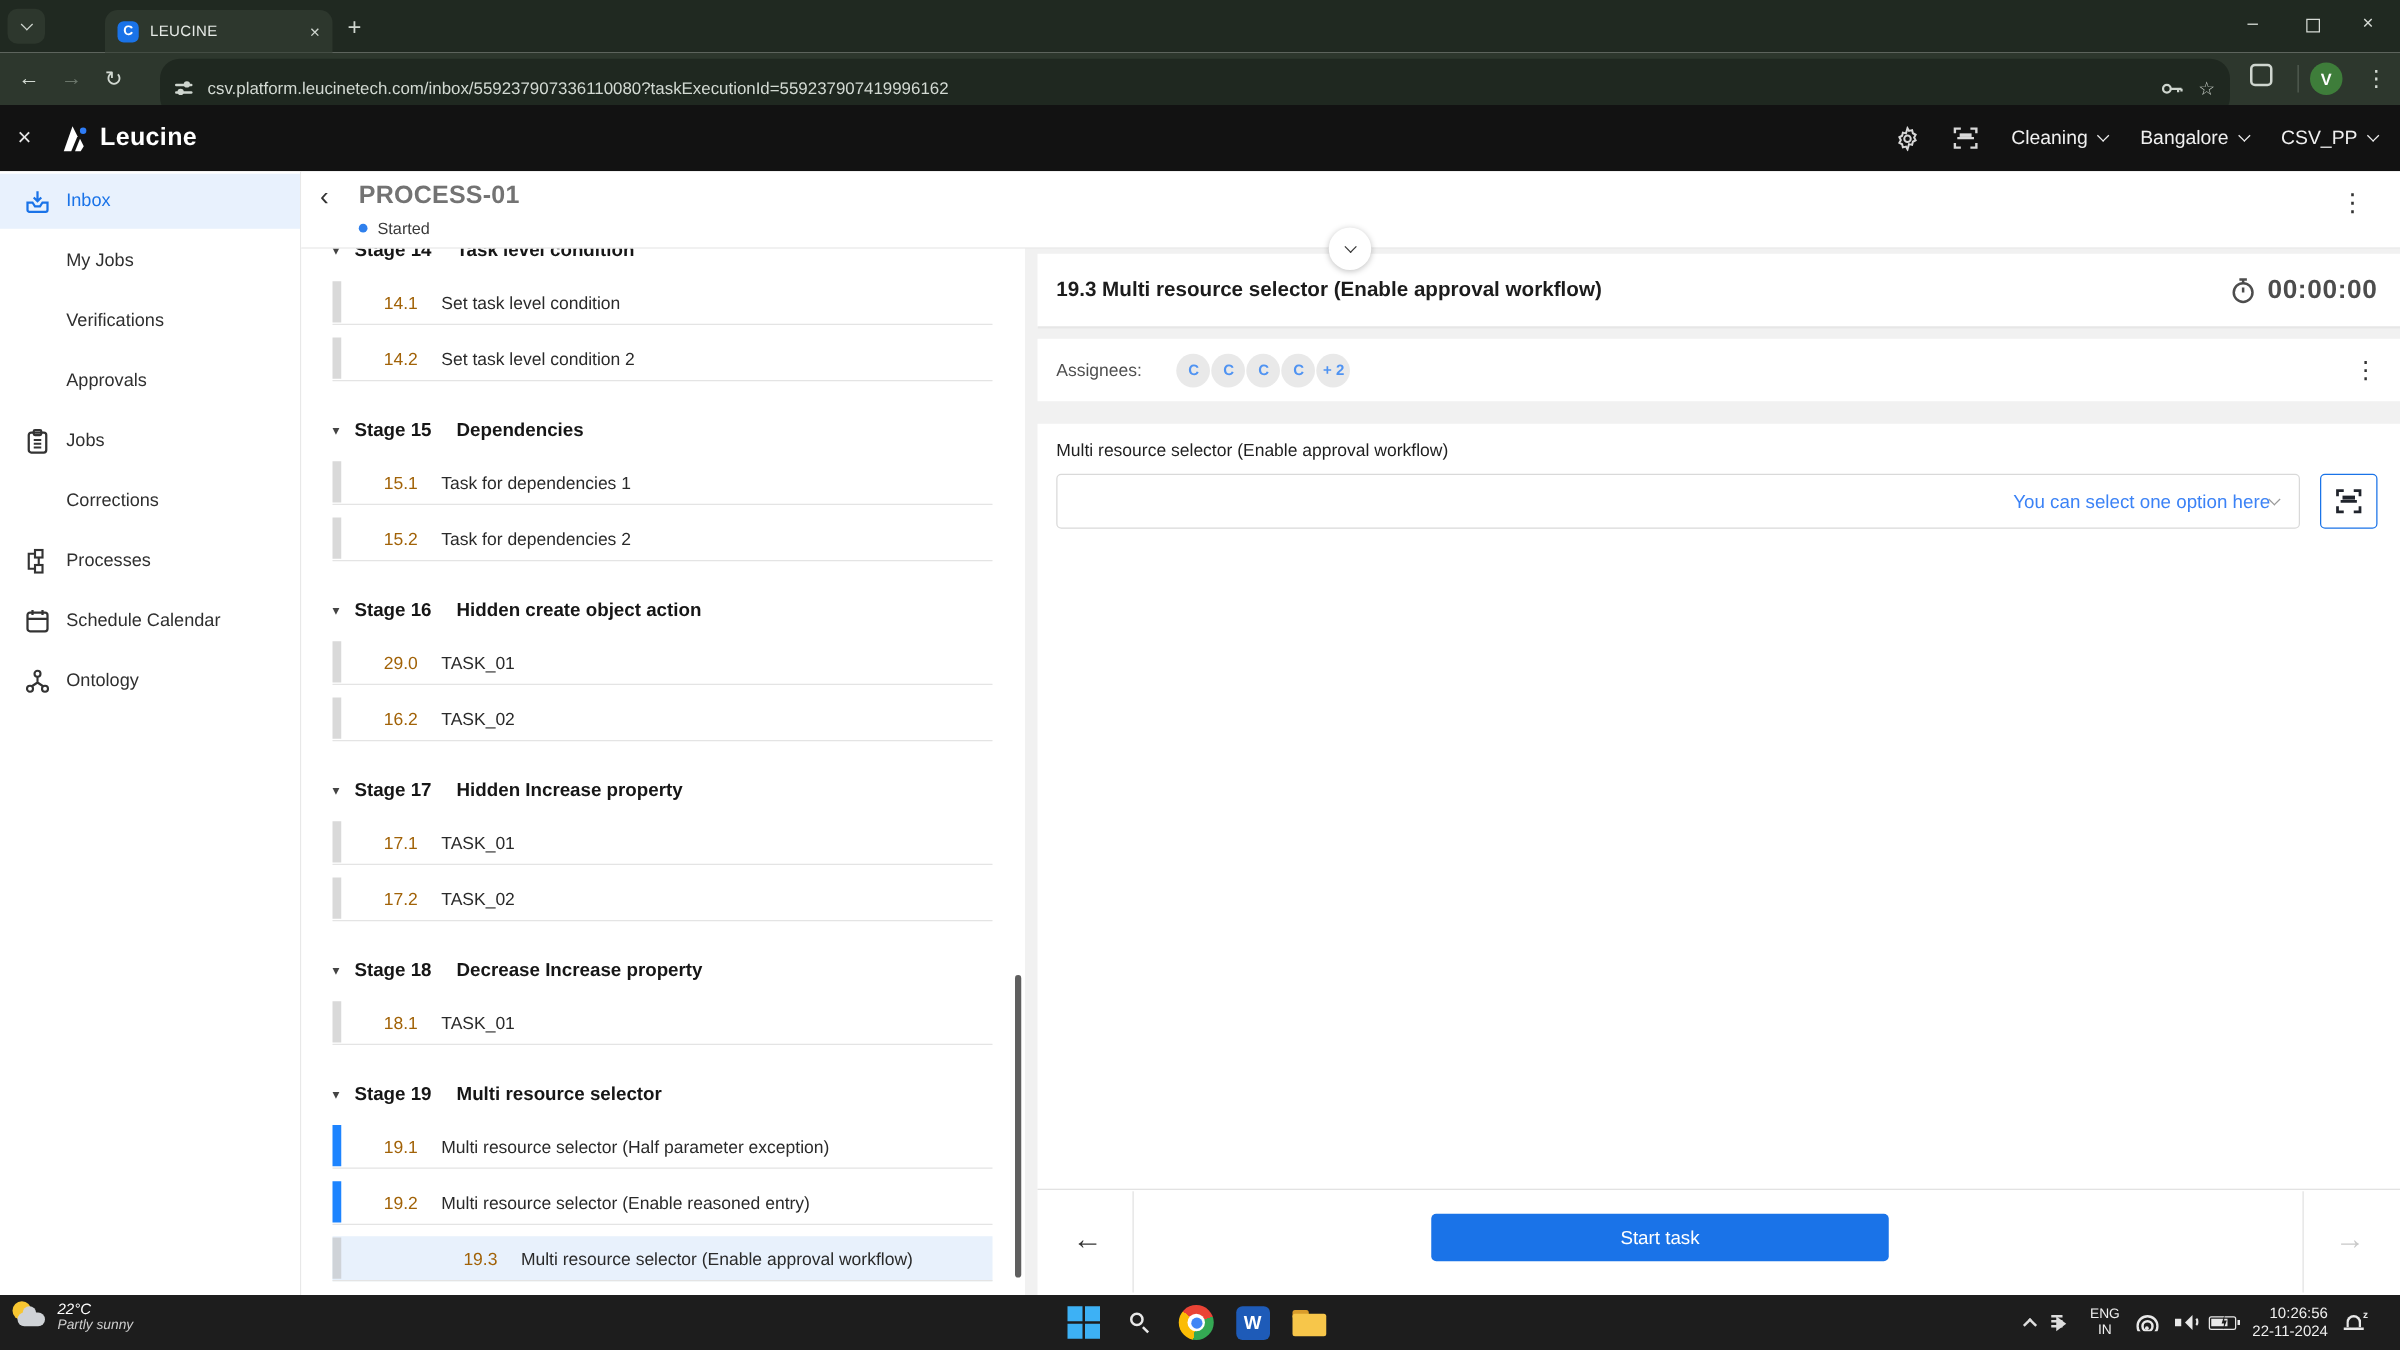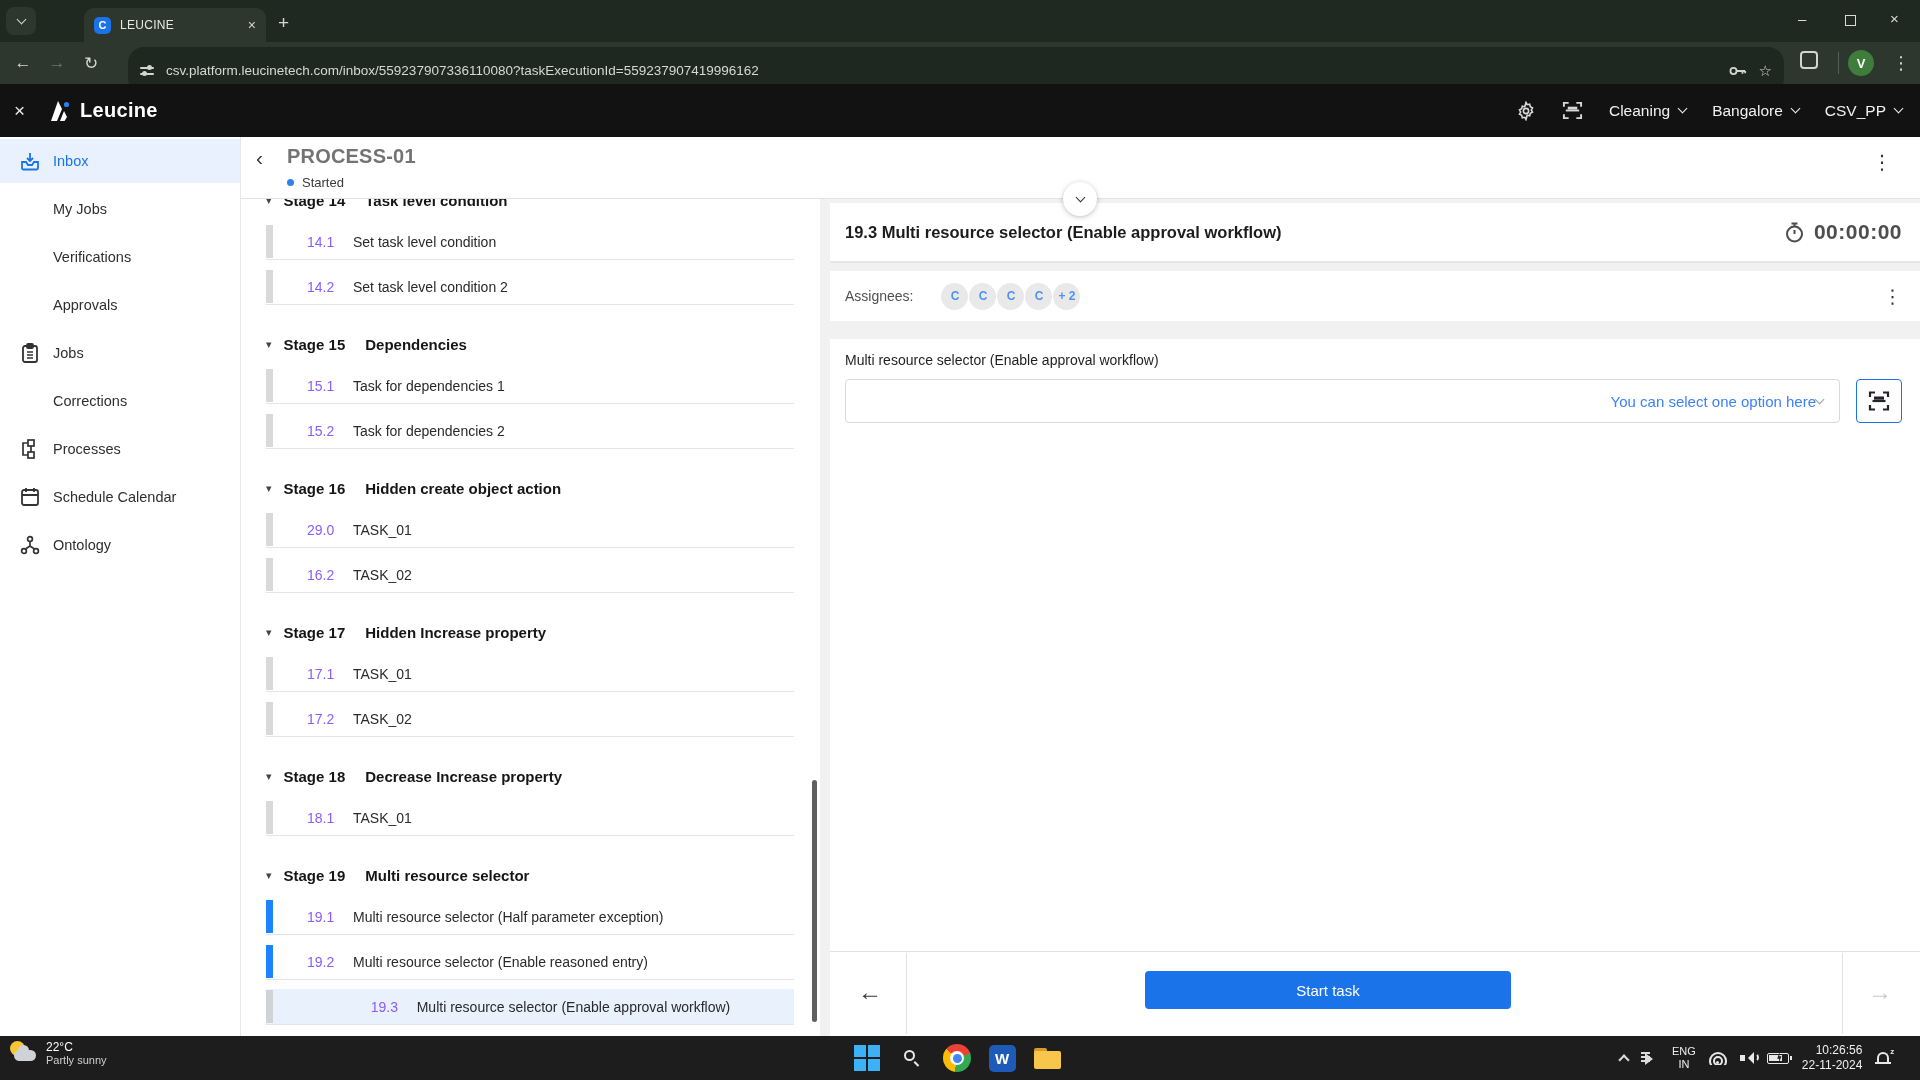--- a/index.html
+++ b/index.html
@@ -69,21 +69,21 @@
   .stage-hdr .caret { font-size:11px; color:#444; }
   .stage-num { font-size:15px; font-weight:700; }
   .stage-name { font-size:15px; font-weight:700; margin-left:8px; }
   .sec { margin-top:24px; }
   .sec.first { margin-top:0; }
   .task-row { position:relative; height:36px; margin-top:9px; display:flex; align-items:center; gap:12px; padding-left:41px; border-bottom:1px solid #e4e4e4; font-size:14px; color:#2a2a2a; background:#fff; }
   .task-row .bar { position:absolute; left:0; top:1px; bottom:1px; width:7px; background:#d9d9d9; }
   .task-row.active .bar { background:#1d84ff; }
   .task-row.selected { background:#e8f1fc;justify-content:center; }
   .task-row.selected .bar { background:#cfd3d8; }
-  .task-id { color:#8b5cf6; min-width:34px; }
+  .task-id { color:#a16207; min-width:34px; }
   #stage-scrollbar { left:812px; top:780px; width:5px; height:242px; background:#5f5f5f; border-radius:3px; }
 
   
   .circle-btn { left:1063px; top:182px; width:34px; height:34px; border-radius:50%; background:#fff; box-shadow:0 1px 5px rgba(0,0,0,.25); display:flex; align-items:center; justify-content:center; color:#333; z-index:5; }
   #card-title { left:830px; top:203px; width:1090px; height:60px; background:#fff; border-bottom:2px solid #e6e6e6; display:flex; align-items:center; padding:0 18px 0 15px; }
   .tp-title { font-size:16.5px; font-weight:700; color:#1c1c1c; flex:1; }
   .timer { display:flex; align-items:center; gap:9px; color:#4d4d4d; }
   .timer-text { font-size:21px; font-weight:700; letter-spacing:.5px; }
   #card-assign { left:830px; top:271px; width:1090px; height:50px; background:#fff; display:flex; align-items:center; padding:0 18px 0 15px; }
   .assign-label { font-size:14px; color:#4f4f4f; margin-right:28px; }
@@ -102,21 +102,21 @@
   
   #actionbar { left:830px; top:951px; width:1090px; height:85px; background:#fff; border-top:1px solid #e2e2e2; }
   .ab-back { left:858px; top:978px; font-size:24px; color:#333; }
   .ab-div1 { left:906px; top:953px; width:1px; height:81px; background:#e2e2e2; }
   .ab-div2 { left:1842px; top:953px; width:1px; height:81px; background:#e2e2e2; }
   .start-btn { left:1145px; top:971px; width:366px; height:38px; background:#1a73e8; border:none; border-radius:4px; color:#fff; font-size:15px; font-family:"Liberation Sans",sans-serif; }
   .ab-fwd { left:1868px; top:978px; font-size:24px; color:#c9c9c9; }
 
   
   #taskbar { left:0; top:1036px; width:1920px; height:44px; background:#1d1d1d; color:#e9e9e9; }
-  .weather { left:8px; top:1040px; display:flex; align-items:center; gap:8px; }
+  .weather { left:8px; top:1040px; display:flex; align-items:center; gap:8px;font-style:italic; }
   .sun-cloud { position:relative; width:30px; height:26px; }
   .sun { position:absolute; left:2px; top:1px; width:15px; height:15px; border-radius:50%; background:#f7c631; }
   .cloud { position:absolute; left:6px; top:10px; width:22px; height:11px; border-radius:8px; background:#cfd2d6; }
   .cloud:before { content:""; position:absolute; left:4px; top:-5px; width:11px; height:11px; border-radius:50%; background:#cfd2d6; }
   .wx-temp { font-size:12px; color:#fff; }
   .wx-desc { font-size:11px; color:#cfcfcf; }
   .tb-center { left:852px; top:1036px; height:44px; display:flex; align-items:center; gap:15px; }
   .tb-icon { width:30px; height:30px; display:flex; align-items:center; justify-content:center; }
   .winlogo { display:grid; grid-template-columns:12px 12px; grid-gap:2px; }
   .winlogo i { width:12px; height:12px; background:#3db1f5; }

